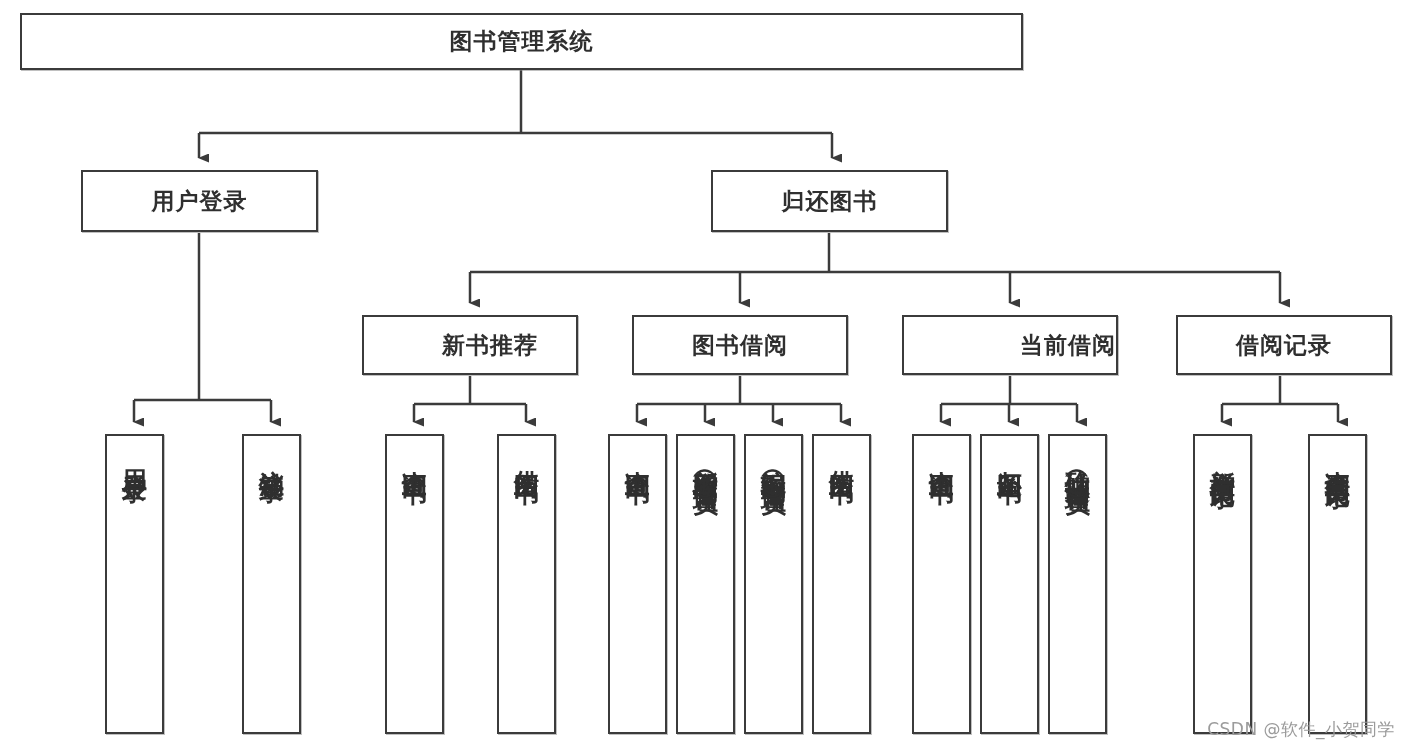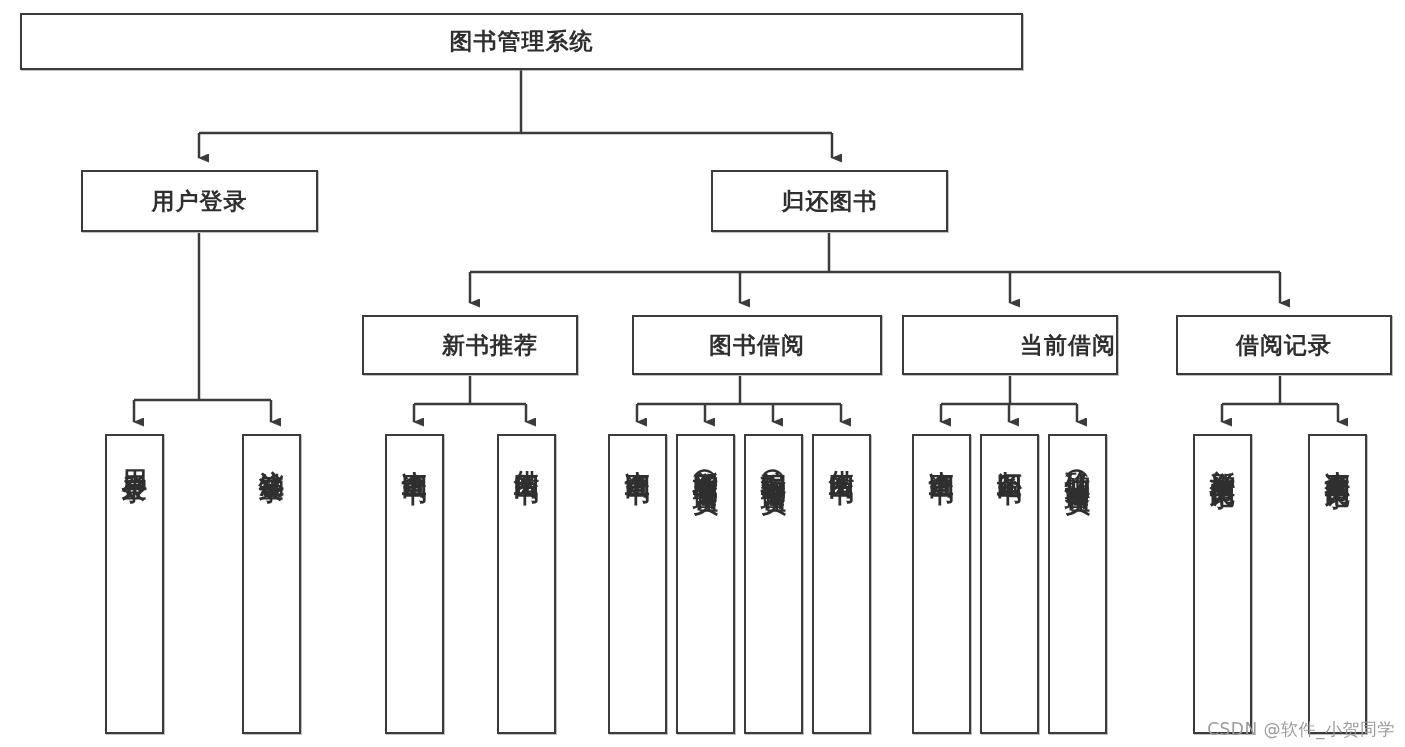--- a/index.html
+++ b/index.html
@@ -135,21 +135,21 @@
   <div class="node horiz" style="left:81px; top:170px; width:237px; height:62px;">
     <span class="node-label">用户登录</span>
   </div>
   <div class="node horiz" style="left:711px; top:170px; width:237px; height:62px;">
     <span class="node-label">归还图书</span>
   </div>
 
   <div class="node horiz" style="left:362px; top:315px; width:216px; height:60px;padding-left:40px;">
     <span class="node-label">新书推荐</span>
   </div>
-  <div class="node horiz" style="left:632px; top:315px; width:250px; height:60px;">
+  <div class="node horiz" style="left:632px; top:315px; width:216px; height:60px;">
     <span class="node-label">图书借阅</span>
   </div>
   <div class="node horiz" style="left:902px; top:315px; width:216px; height:60px;justify-content:flex-end;">
     <span class="node-label">当前借阅</span>
   </div>
   <div class="node horiz" style="left:1176px; top:315px; width:216px; height:60px;">
     <span class="node-label">借阅记录</span>
   </div>
 
   <div class="node vert" style="left:105px; top:434px; width:59px; height:300px;">

